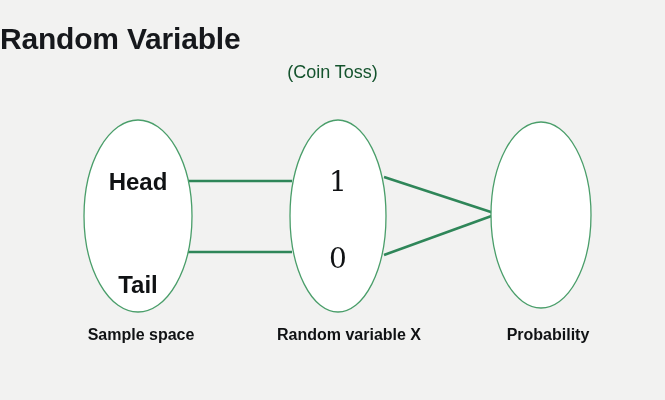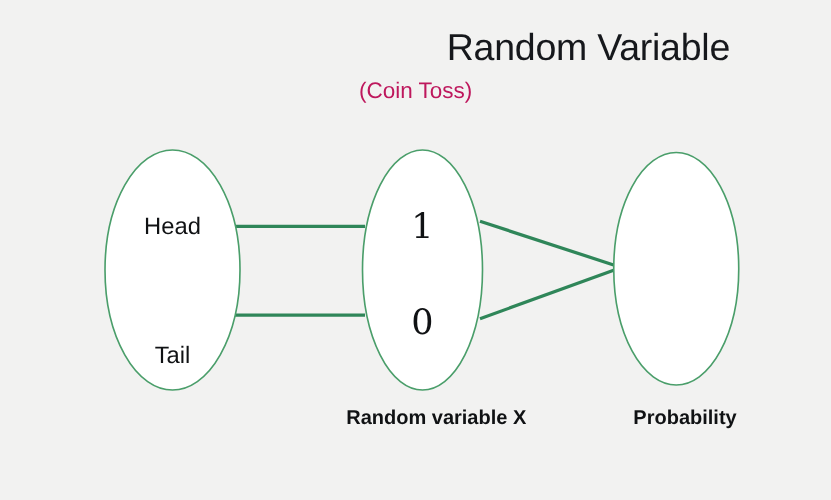--- a/index.html
+++ b/index.html
@@ -19,35 +19,35 @@
     inset: 0;
     width: 665px;
     height: 400px;
   }
   
   .title {
     position: absolute;
     left: 0;
     top: 22px;
     width: 584px;
-    text-align: right;
+    text-align: left;
     font-size: 30px;
-    font-weight: normal;
+    font-weight: bold;
     color: #16181c;
     letter-spacing: -0.2px;
   }
   .subtitle {
     position: absolute;
     left: 0;
     top: 62px;
     width: 665px;
     text-align: center;
     font-size: 18px;
     font-weight: normal;
-    color: #be185d;
+    color: #14532d;
   }
   
   #diagram {
     position: absolute;
     left: 0;
     top: 0;
     width: 665px;
     height: 400px;
   }
   .ellipse-shape {
@@ -64,22 +64,22 @@
   
   .node-text {
     position: absolute;
     text-align: center;
     color: #101214;
     white-space: nowrap;
     transform: translate(-50%, -50%);
   }
   .sans-node {
     font-family: "Liberation Sans", sans-serif;
-    font-size: 19px;
-    font-weight: normal;
+    font-size: 24px;
+    font-weight: bold;
   }
   .serif-node {
     font-family: "DejaVu Serif", serif;
     font-size: 28px;
     font-weight: normal;
   }
   
   .caption {
     position: absolute;
     text-align: center;
@@ -110,16 +110,17 @@
     <ellipse class="ellipse-shape" cx="541" cy="215" rx="50" ry="93"></ellipse>
   </svg>
 
   <div class="node-text sans-node" style="left:138px; top:182px;">Head</div>
   <div class="node-text sans-node" style="left:138px; top:251px;margin-top:34px;">Tail</div>
 
   <div class="node-text serif-node" style="left:338px; top:181px;">1</div>
   <div class="node-text serif-node" style="left:338px; top:258px;">0</div>
 
 
+  <div class="caption" style="left:141px; top:326px;">Sample space</div>
   <div class="caption" style="left:548px; top:326px;">Probability</div>
   <div class="caption" style="left:349px; top:326px;">Random variable X</div>
 
 </div>
 
 </body></html>

